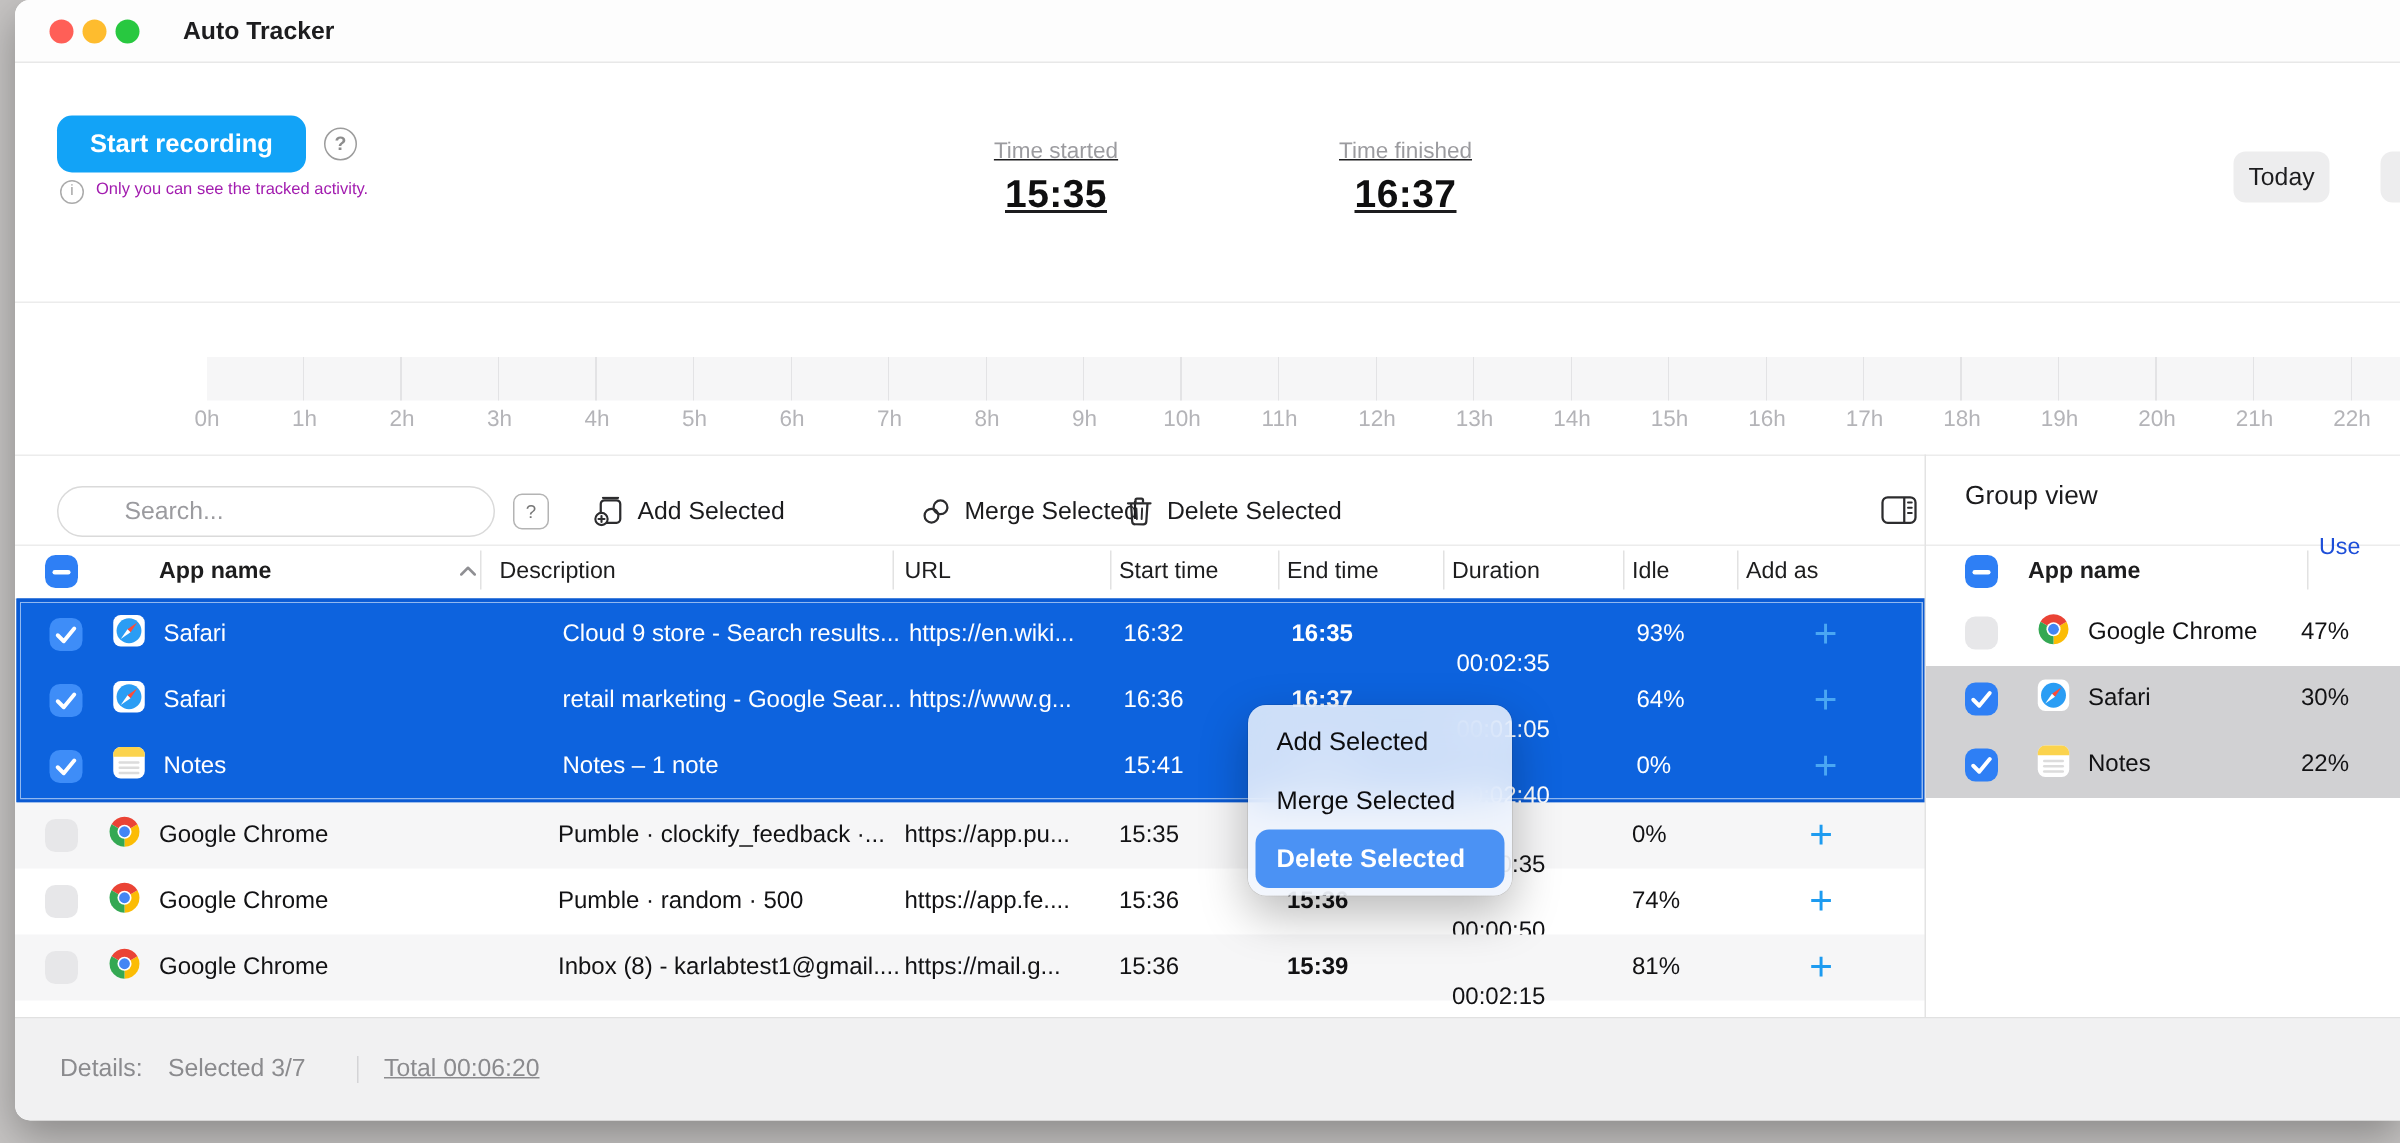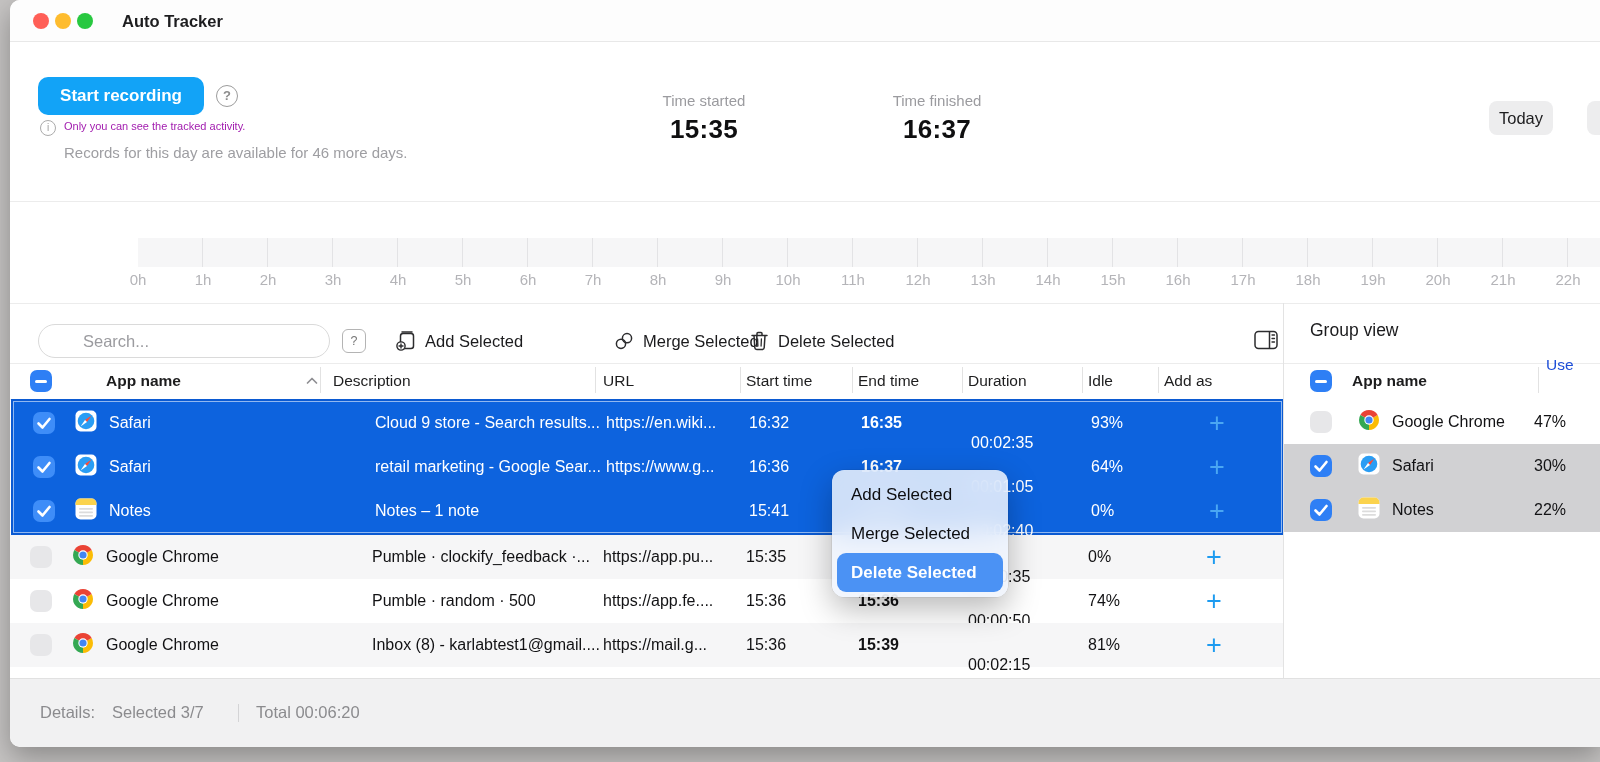--- a/index.html
+++ b/index.html
@@ -19,21 +19,21 @@
   .wtitle { position:absolute; left:112px; top:12px; font-size:16.5px; font-weight:700; color:#1d1d1f; }
   
   .btn-start { position:absolute; left:28px; top:77px; width:166px; height:38px; border:none; border-radius:10px;
     background:#12a3f7; color:#fff; font-size:17px; font-weight:600; font-family:inherit; cursor:pointer; }
   .help-circ { position:absolute; left:206px; top:85px; width:22px; height:22px; border:1.5px solid #9c9c9c; border-radius:50%;
     color:#8d8d8d; font-size:13px; font-weight:700; text-align:center; line-height:19px; }
   .info-ic { position:absolute; left:30px; top:120px; width:16px; height:16px; border:1.3px solid #ababab; border-radius:50%;
     color:#9e9e9e; font-size:10px; font-style:normal; text-align:center; line-height:13px; }
   .note1 { position:absolute; left:54px; top:120px; font-size:11px; color:#a21caf; }
   .note2 { position:absolute; left:54px; top:144px; font-size:15px; color:#9e9ea2; }
-  .stat { position:absolute; top:92px; width:220px; text-align:center; }
+  .stat { position:absolute; top:92px; width:220px; text-align:center;text-decoration:underline; }
   .stat .lab { font-size:15px; color:#9b9b9f; }
   .stat .val { margin-top:5px; font-size:26px; font-weight:700; color:#0f0f10; letter-spacing:.3px; }
   .stat.s0{ left:584px; } .stat.s1{ left:817px; } .stat.s2{ left:1049px; }
   .btn-today { position:absolute; left:1479px; top:101px; width:64px; height:34px; background:#ededee; border:none; border-radius:8px;
     font-size:16.5px; color:#1d1d1f; font-family:inherit; cursor:pointer; }
   .btn-partial { position:absolute; left:1577px; top:101px; width:30px; height:34px; background:#ededee; border:none; border-radius:8px; }
   .hdiv { position:absolute; left:0; width:1590px; height:1px; background:#ececec; }
   
   .ruler-band { position:absolute; left:128px; top:238px; width:1462px; height:29px; background:#f6f6f7;
     background-image:repeating-linear-gradient(90deg, transparent 0, transparent 64px, #e3e3e5 64px, #e3e3e5 65px); }
@@ -77,21 +77,21 @@
   .gv-title { position:absolute; left:1300px; top:320px; font-size:17.5px; color:#1b1b1d; }
   .gv-th-app { position:absolute; left:1342px; top:372px; font-size:15.5px; font-weight:700; color:#1d1d1e; }
   .gv-th-use { position:absolute; left:1536px; top:356px; font-size:15.5px; color:#1d4ed8; }
   .gv-coldiv { position:absolute; left:1528px; top:367px; width:1px; height:26px; background:#e2e2e2; }
   .gvrow { position:absolute; left:1274px; width:316px; height:44px; }
   .gvrow.sel { background:#d1d1d3; }
   .gv-check{ left:26px; } .gv-icon{ left:74px; } .gv-app{ left:108px; } .gv-use{ left:250px; }
   
   .footer { position:absolute; left:0; top:678px; width:1590px; height:69px; background:#f1f1f2; border-top:1px solid #e1e1e1; border-radius:0 0 0 10px; }
   .footer .ft { position:absolute; top:24px; font-size:16.5px; color:#8b8b8e; }
-  .ft-lab{ left:30px; } .ft-sel{ left:102px; } .ft-tot{ left:246px; }
+  .ft-lab{ left:30px; } .ft-sel{ left:102px; } .ft-tot{ left:246px;text-decoration:underline; }
   .ft-bar{ position:absolute; left:228px; top:25px; width:1px; height:18px; background:#d4d4d6; }
   
   .ctxmenu { position:absolute; left:822px; top:470px; width:176px; padding:5px; border-radius:12px;
     background:rgba(240,245,253,.85); backdrop-filter:blur(14px); -webkit-backdrop-filter:blur(14px);
     box-shadow:0 0 0 .5px rgba(0,0,0,.12), 0 12px 32px rgba(0,0,0,.28); z-index:50; }
   .mi { height:39px; line-height:39px; padding:0 14px; font-size:17px; color:#0d0d0f; border-radius:9px; cursor:pointer; white-space:nowrap; }
   .mi.hl { background:#4b92f4; color:#fff; font-weight:600; }
 </style>
 </head>
 <body>
@@ -102,21 +102,20 @@
     <span class="tl red"></span>
     <span class="tl yel"></span>
     <span class="tl grn"></span>
     <span class="wtitle">Auto Tracker</span>
   </div>
 
   <button class="btn-start">Start recording</button>
   <span class="help-circ">?</span>
   <i class="info-ic">i</i>
   <div class="note1">Only you can see the tracked activity.</div>
-  <div class="note2">Records for this day are available for 46 more days.</div>
 
   <div class="stat s0">
     <div class="lab">Time started</div>
     <div class="val">15:35</div>
   </div>
   <div class="stat s1">
     <div class="lab">Time finished</div>
     <div class="val">16:37</div>
   </div>
 

